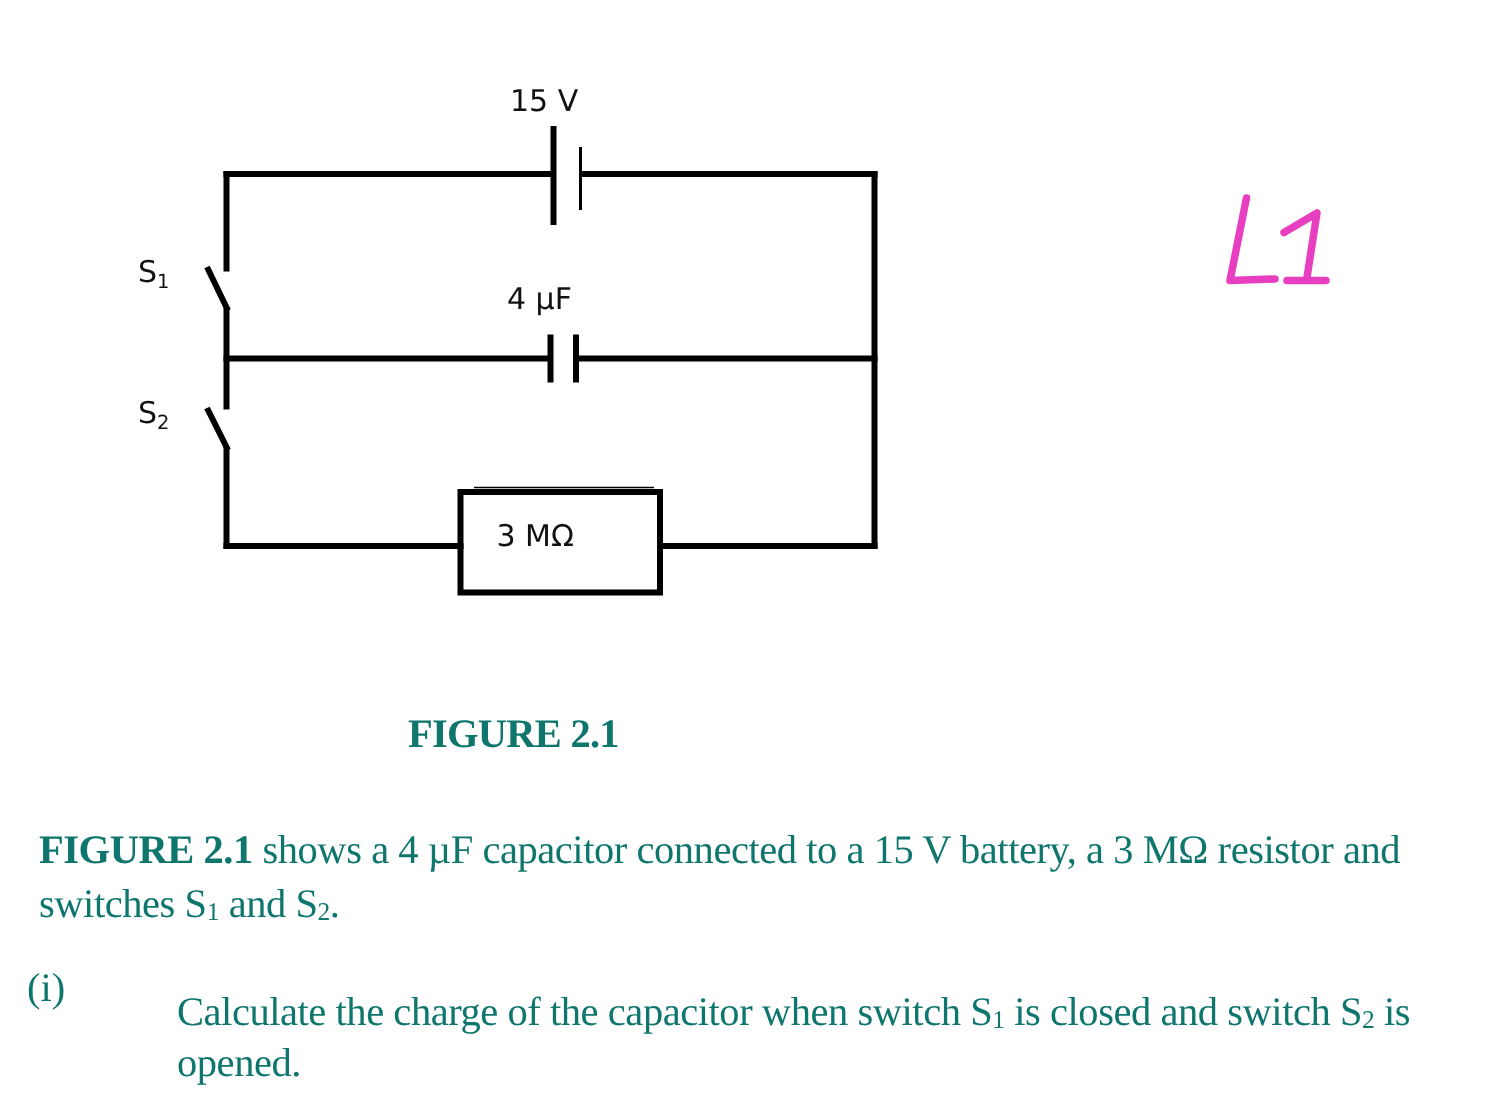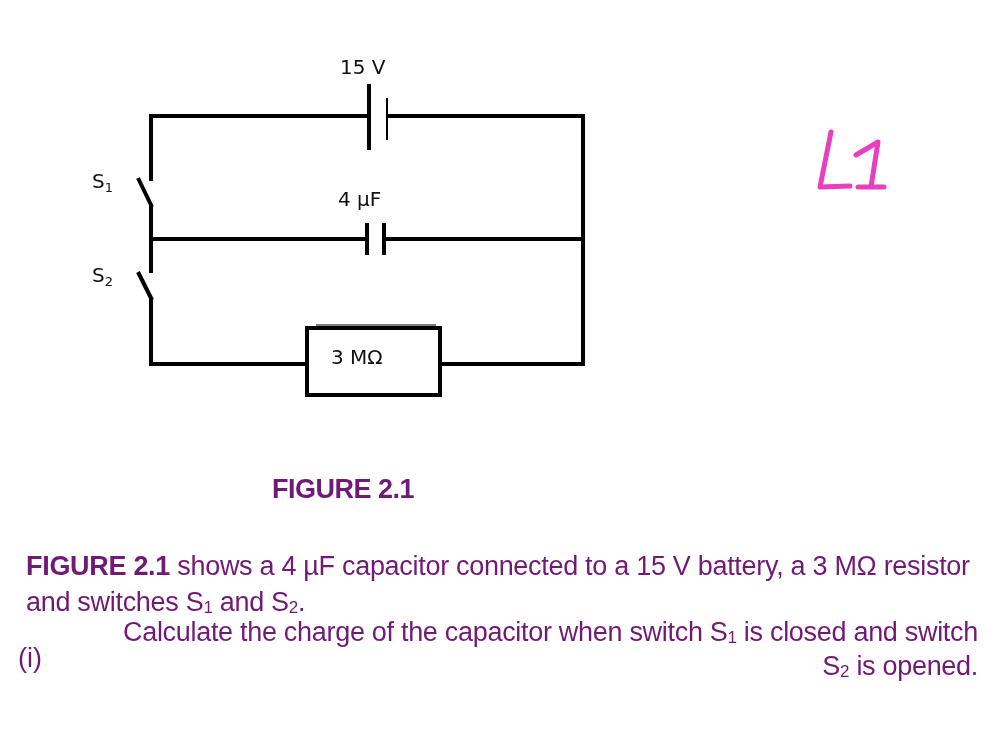--- a/index.html
+++ b/index.html
@@ -3,26 +3,26 @@
   <meta charset="utf-8">
   <style>
     html, body { margin: 0; padding: 0; background: #ffffff; }
     body { width: 995px; height: 734px; position: relative; overflow: hidden; }
     #circuit { position: absolute; left: 0; top: 0; width: 995px; height: 420px; }
     .wire { stroke: #000; stroke-width: 4; fill: none; stroke-linecap: square; }
     .thin { stroke: #000; stroke-width: 2; fill: none; }
     .lbl { font-family: "DejaVu Sans", sans-serif; font-size: 20px; fill: #111; }
     .sub { font-family: "DejaVu Sans", sans-serif; font-size: 13px; fill: #111; }
     .handwritten { position: absolute; left: 808px; top: 122px; width: 90px; height: 80px; }
-    .serif { font-family: Liberation Sans, sans-serif; color: #701a75; position: absolute; }
+    .serif { font-family: Liberation Serif, serif; color: #0f766e; position: absolute; }
     #fig-caption { left: 272px; top: 474px; font-size: 27px; font-weight: bold; letter-spacing: -0.5px; }
     #description { left: 26px; top: 548px; width: 950px; font-size: 27px; line-height: 36px; letter-spacing: -0.3px; }
     #description b { font-weight: bold; }
     #q-label { left: 18px; top: 643px; font-size: 27px; }
-    #q-text { left: 118px; top: 615px; width: 860px; font-size: 27px; line-height: 34px; letter-spacing: -0.3px; text-align: right; }
+    #q-text { left: 118px; top: 657px; width: 860px; font-size: 27px; line-height: 34px; letter-spacing: -0.3px; }
     sub.s { font-size: 17px; vertical-align: -2px; line-height: 0; }
   </style>
 </head>
 <body>
 
 <svg id="circuit" viewBox="0 0 995 420" xmlns="http://www.w3.org/2000/svg">
 
   <g>
     <line class="wire" x1="151" y1="116" x2="367" y2="116"></line>
     <line class="wire" x1="389" y1="116" x2="583" y2="116"></line>

